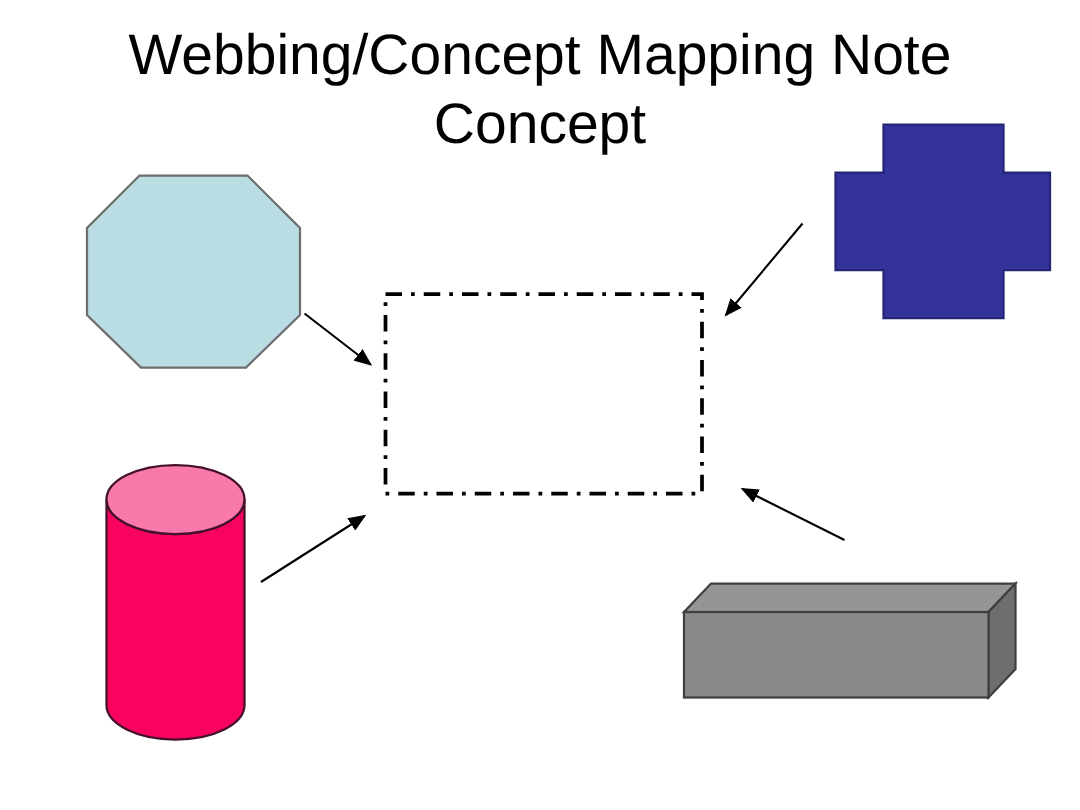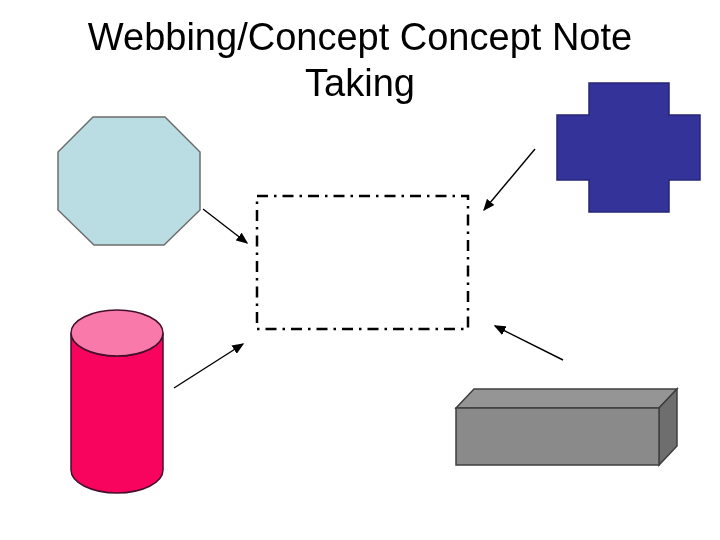--- a/index.html
+++ b/index.html
@@ -38,21 +38,21 @@
     fill: none;
     stroke-width: 2.5;
     stroke-dasharray: 11 6 2.5 6;
   }
 </style>
 </head>
 <body>
 
 <div class="slide">
 
-  <div class="slide-title">Webbing/Concept Concept Note Taking</div>
+  <div class="slide-title">Webbing/Concept Mapping Note Concept</div>
 
   <svg class="diagram-canvas" width="720" height="540" viewBox="0 0 720 540">
 
     <defs>
       <marker id="arrowhead" markerWidth="9" markerHeight="7" refX="7.5" refY="3.5" orient="auto">
         <path d="M0,0 L8.5,3.5 L0,7 Z" fill="#000000"></path>
       </marker>
     </defs>
 
     <polygon class="shape-outline-thin" points="93,117 165,117 200,152 200,210 164,245 94,245 58,210 58,152" fill="#b9dde2" stroke="#6e6e6e"></polygon>

